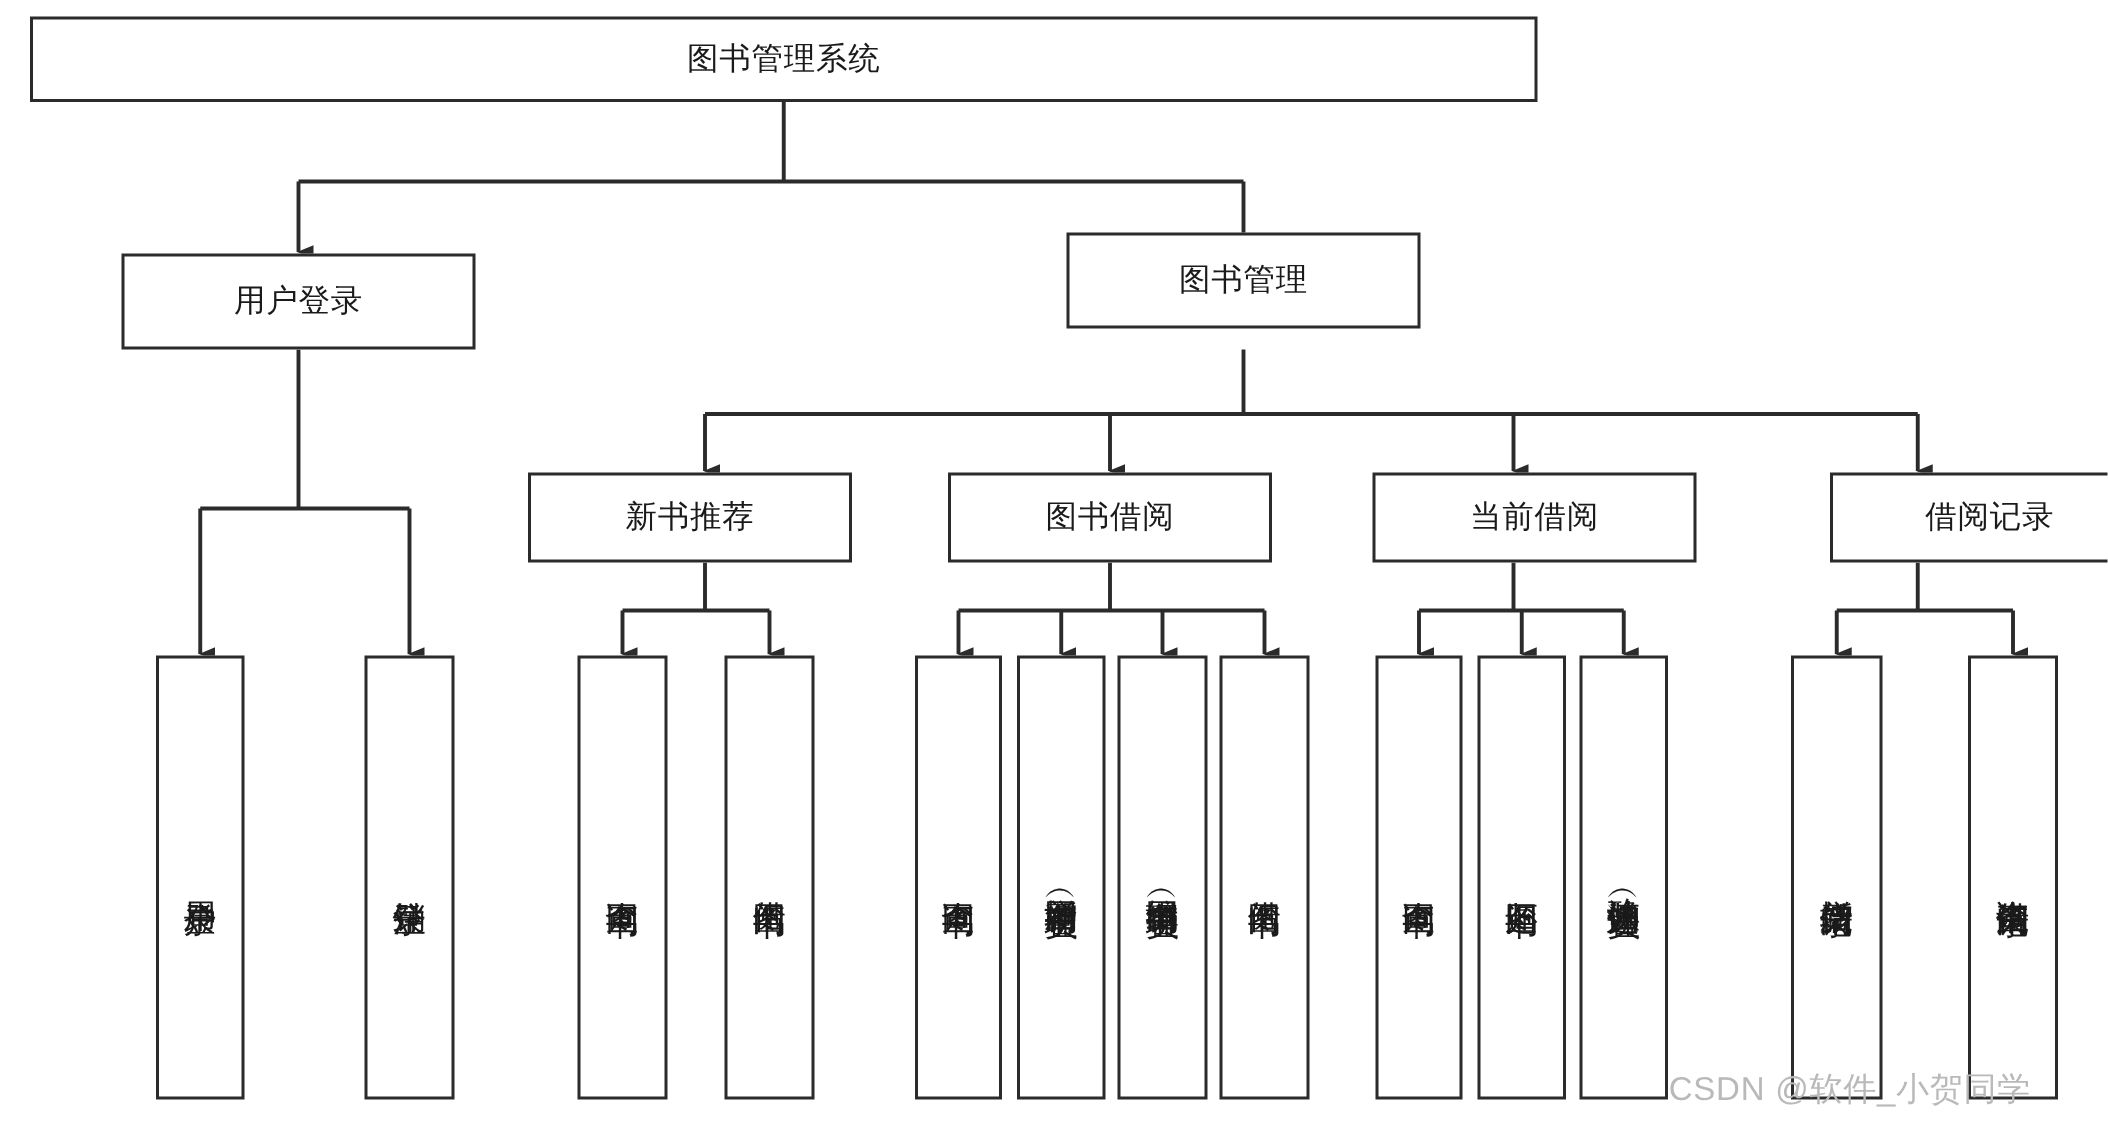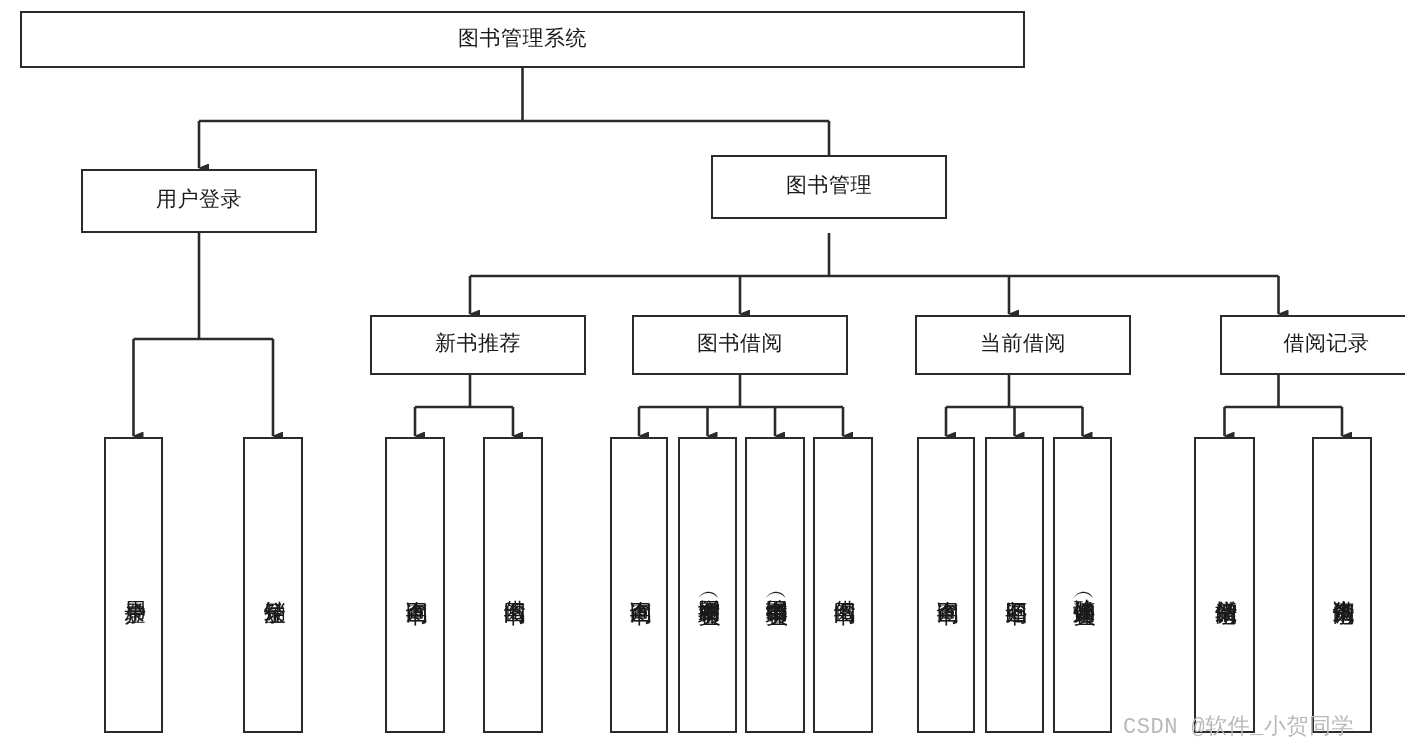--- a/index.html
+++ b/index.html
@@ -11,21 +11,20 @@
     width: 1405px;
     height: 747px;
     font-family: "Liberation Sans", "DejaVu Sans", sans-serif;
     overflow: hidden;
   }
   #diagram-root {
     position: relative;
     width: 1366px;
     height: 747px;
     background: #ffffff;
-    font-family: Liberation Mono, monospace;
   }
   svg.edges {
     position: absolute;
     left: 0;
     top: 0;
     width: 1405px;
     height: 747px;
     pointer-events: none;
   }
   .node {
@@ -117,21 +116,21 @@
   <div id="node-layer">
       <div class="node horizontal" style="left: 20px; top: 11px; width: 1005px; height: 57px;">
         <span class="label">图书管理系统</span>
       </div>
       <div class="node horizontal" style="left: 81px; top: 169px; width: 236px; height: 64px;">
         <span class="label">用户登录</span>
       </div>
       <div class="node horizontal" style="left: 711px; top: 155px; width: 236px; height: 64px;">
         <span class="label">图书管理</span>
       </div>
-      <div class="node horizontal" style="left: 370px; top: 315px; width: 216px; height: 60px;">
+      <div class="node horizontal" style="left: 352px; top: 315px; width: 216px; height: 60px;">
         <span class="label">新书推荐</span>
       </div>
       <div class="node horizontal" style="left: 632px; top: 315px; width: 216px; height: 60px; text-align: center;">
         <span class="label">图书借阅</span>
       </div>
       <div class="node horizontal" style="left: 901px; top: 315px; width: 216px; height: 60px; margin-left: 14px;">
         <span class="label">当前借阅</span>
       </div>
       <div class="node horizontal" style="left: 1172px; top: 315px; width: 213px; height: 60px; margin-left: 48px;">
         <span class="label">借阅记录</span>

